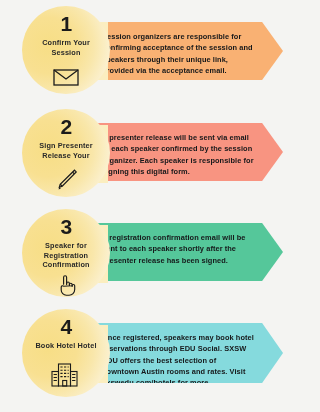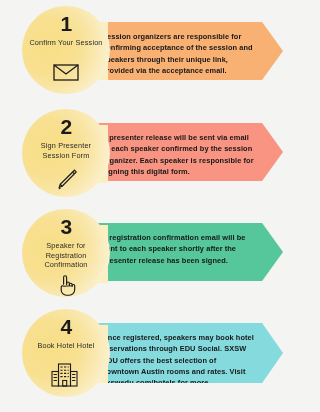--- a/index.html
+++ b/index.html
@@ -55,21 +55,21 @@
     font-size: 21px;
     font-weight: bold;
     color: #1b1b1b;
     line-height: 1;
     letter-spacing: -0.5px;
   }
 
   .badge-title {
     margin-top: 4px;
     font-size: 7.3px;
-    font-weight: normal;
+    font-weight: bold;
     color: #2a2a2a;
     text-align: center;
     line-height: 1.32;
     letter-spacing: 0.15px;
     max-width: 78px;
   }
 
   .badge-icon {
     margin-top: 3px;
     display: flex;
@@ -156,21 +156,21 @@
 
   <div class="step step-2">
     <div class="connector"></div>
 
     <div class="arrow arrow-2">
       <div class="arrow-text">A presenter release will be sent via email to each speaker confirmed by the session organizer. Each speaker is responsible for signing this digital form.</div>
     </div>
 
     <div class="badge">
       <div class="badge-number">2</div>
-      <div class="badge-title">Sign Presenter Session Form</div>
+      <div class="badge-title">Sign Presenter Release Your</div>
       <div class="badge-icon">
         <svg width="26" height="26" viewBox="0 0 26 26">
           <g stroke="#1b1b1b" stroke-width="1.2" fill="none">
             <path d="M21.5 3.2 L23.2 4.9 L9.2 19.2 L6.3 20.3 L7.2 17.3 Z"></path>
             <path d="M19.6 5.1 L21.3 6.8"></path>
             <path d="M7.2 17.3 L9.2 19.2"></path>
           </g>
           <path d="M6.3 20.3 L5.6 22.4 L7.9 21.6 Z" fill="#1b1b1b"></path>
         </svg>
       </div>

